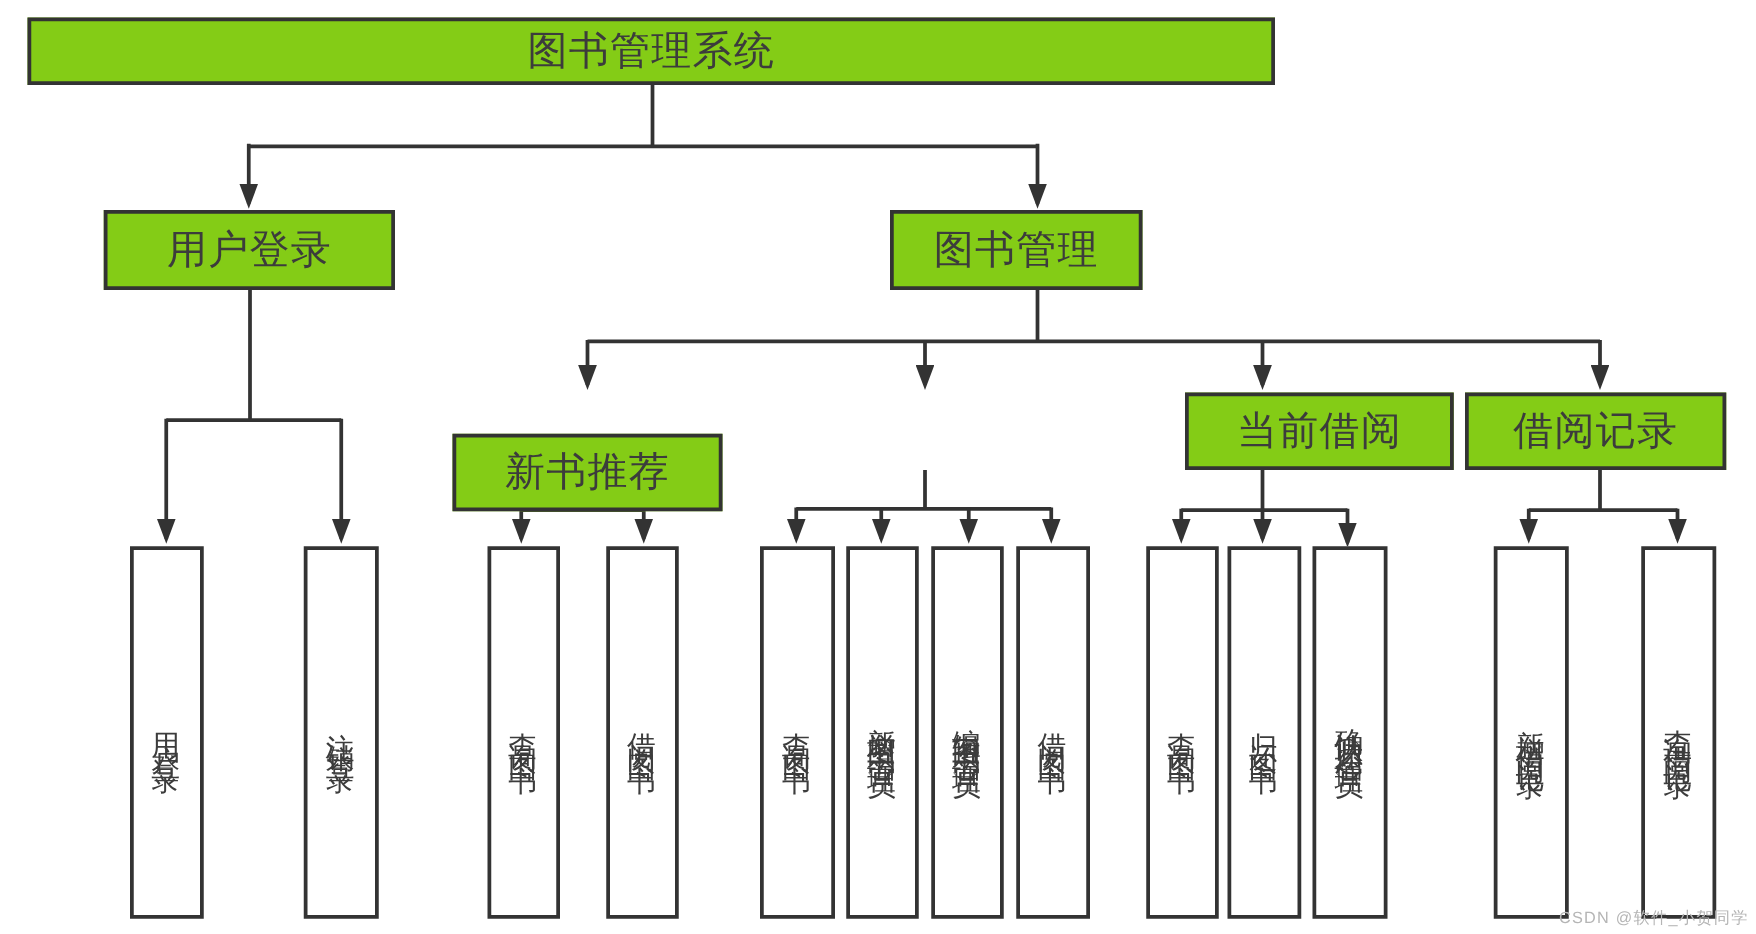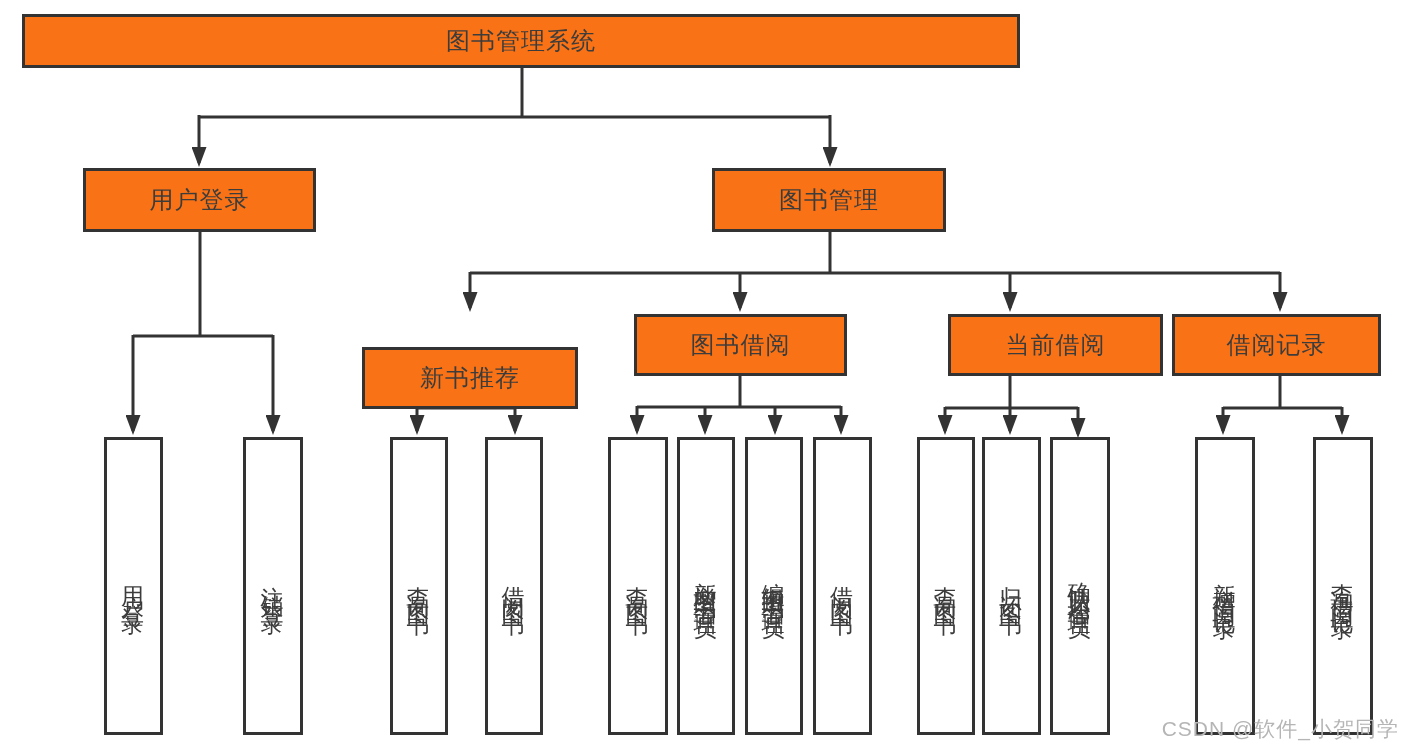--- a/index.html
+++ b/index.html
@@ -2,36 +2,36 @@
 <html><head>
 <meta charset="utf-8">
 <style>
   html,body{margin:0;padding:0;background:#ffffff;}
   body{font-family:"Liberation Sans","DejaVu Sans",sans-serif;}
   #stage{
     position:relative;width:1405px;height:747px;background:#ffffff;overflow:hidden;
   }
   #connectors{position:absolute;left:0;top:0;width:1405px;height:747px;z-index:1;}
   .node{
-    position:absolute;box-sizing:border-box;background:#f97316;border:3px solid #333333;
+    position:absolute;box-sizing:border-box;background:#84cc16;border:3px solid #333333;
     display:flex;align-items:center;justify-content:center;
-    color:#3c3c3c;font-size:24px;z-index:2;letter-spacing:1px;
+    color:#3c3c3c;font-size:32px;z-index:2;letter-spacing:1px;
   }
   .leaf{
     position:absolute;box-sizing:border-box;background:#ffffff;border:3px solid #333333;
     display:flex;align-items:center;justify-content:center;
     writing-mode:vertical-rl;text-orientation:mixed;
     color:#3c3c3c;font-size:23px;letter-spacing:9px;z-index:2;
     top:437px;height:298px;
   }
   
   .n-root{left:22px;top:14px;width:998px;height:54px;}
   
   .n-user-login{left:83px;top:168px;width:233px;height:64px;}
-  .n-book-mgmt{left:712px;top:168px;width:234px;height:64px;}
+  .n-book-mgmt{left:712px;top:168px;width:202px;height:64px;}
   
   .n-new-rec{left:362px;top:314px;width:216px;height:62px;margin-top:33px;}
   .n-borrow{left:634px;top:314px;width:213px;height:62px;}
   .n-current{left:902px;top:314px;width:215px;height:62px;margin-left:46px;}
   .n-records{left:1172px;top:314px;width:209px;height:62px;}
   
   .l-user-login{left:104px;width:59px;}
   .l-logout{left:243px;width:60px;}
   .l-query-rec{left:390px;width:58px;}
   .l-borrow-rec{left:485px;width:58px;}
@@ -40,21 +40,21 @@
   .l-edit-books{left:745px;width:58px;letter-spacing:5px;}
   .l-borrow-borrow{left:813px;width:59px;}
   .l-query-current{left:917px;width:58px;}
   .l-return-books{left:982px;width:59px;}
   .l-confirm-return{left:1050px;width:60px;letter-spacing:5px;}
   .l-add-record{left:1195px;width:60px;letter-spacing:7px;}
   .l-query-record{left:1313px;width:60px;letter-spacing:7px;}
   
   .watermark{
     position:absolute;right:6px;bottom:4px;z-index:3;
-    color:#b5b5b5;font-size:21px;letter-spacing:1px;
+    color:#b5b5b5;font-size:13px;letter-spacing:1px;
   }
 </style>
 </head>
 <body>
 
 <div id="stage">
 
   <svg id="connectors" viewBox="0 0 1405 747" xmlns="http://www.w3.org/2000/svg">
     <defs>
       <marker id="arrow" viewBox="0 0 20 15" refX="16" refY="7.5" markerWidth="20" markerHeight="15" orient="auto" markerUnits="userSpaceOnUse">
@@ -112,23 +112,20 @@
   <div class="node n-user-login">
     <span>用户登录</span>
   </div>
   <div class="node n-book-mgmt">
     <span>图书管理</span>
   </div>
 
   <div class="node n-new-rec">
     <span>新书推荐</span>
   </div>
-  <div class="node n-borrow">
-    <span>图书借阅</span>
-  </div>
   <div class="node n-current">
     <span>当前借阅</span>
   </div>
   <div class="node n-records">
     <span>借阅记录</span>
   </div>
 
   <div class="leaf l-user-login">用户登录</div>
   <div class="leaf l-logout">注销登录</div>
 

